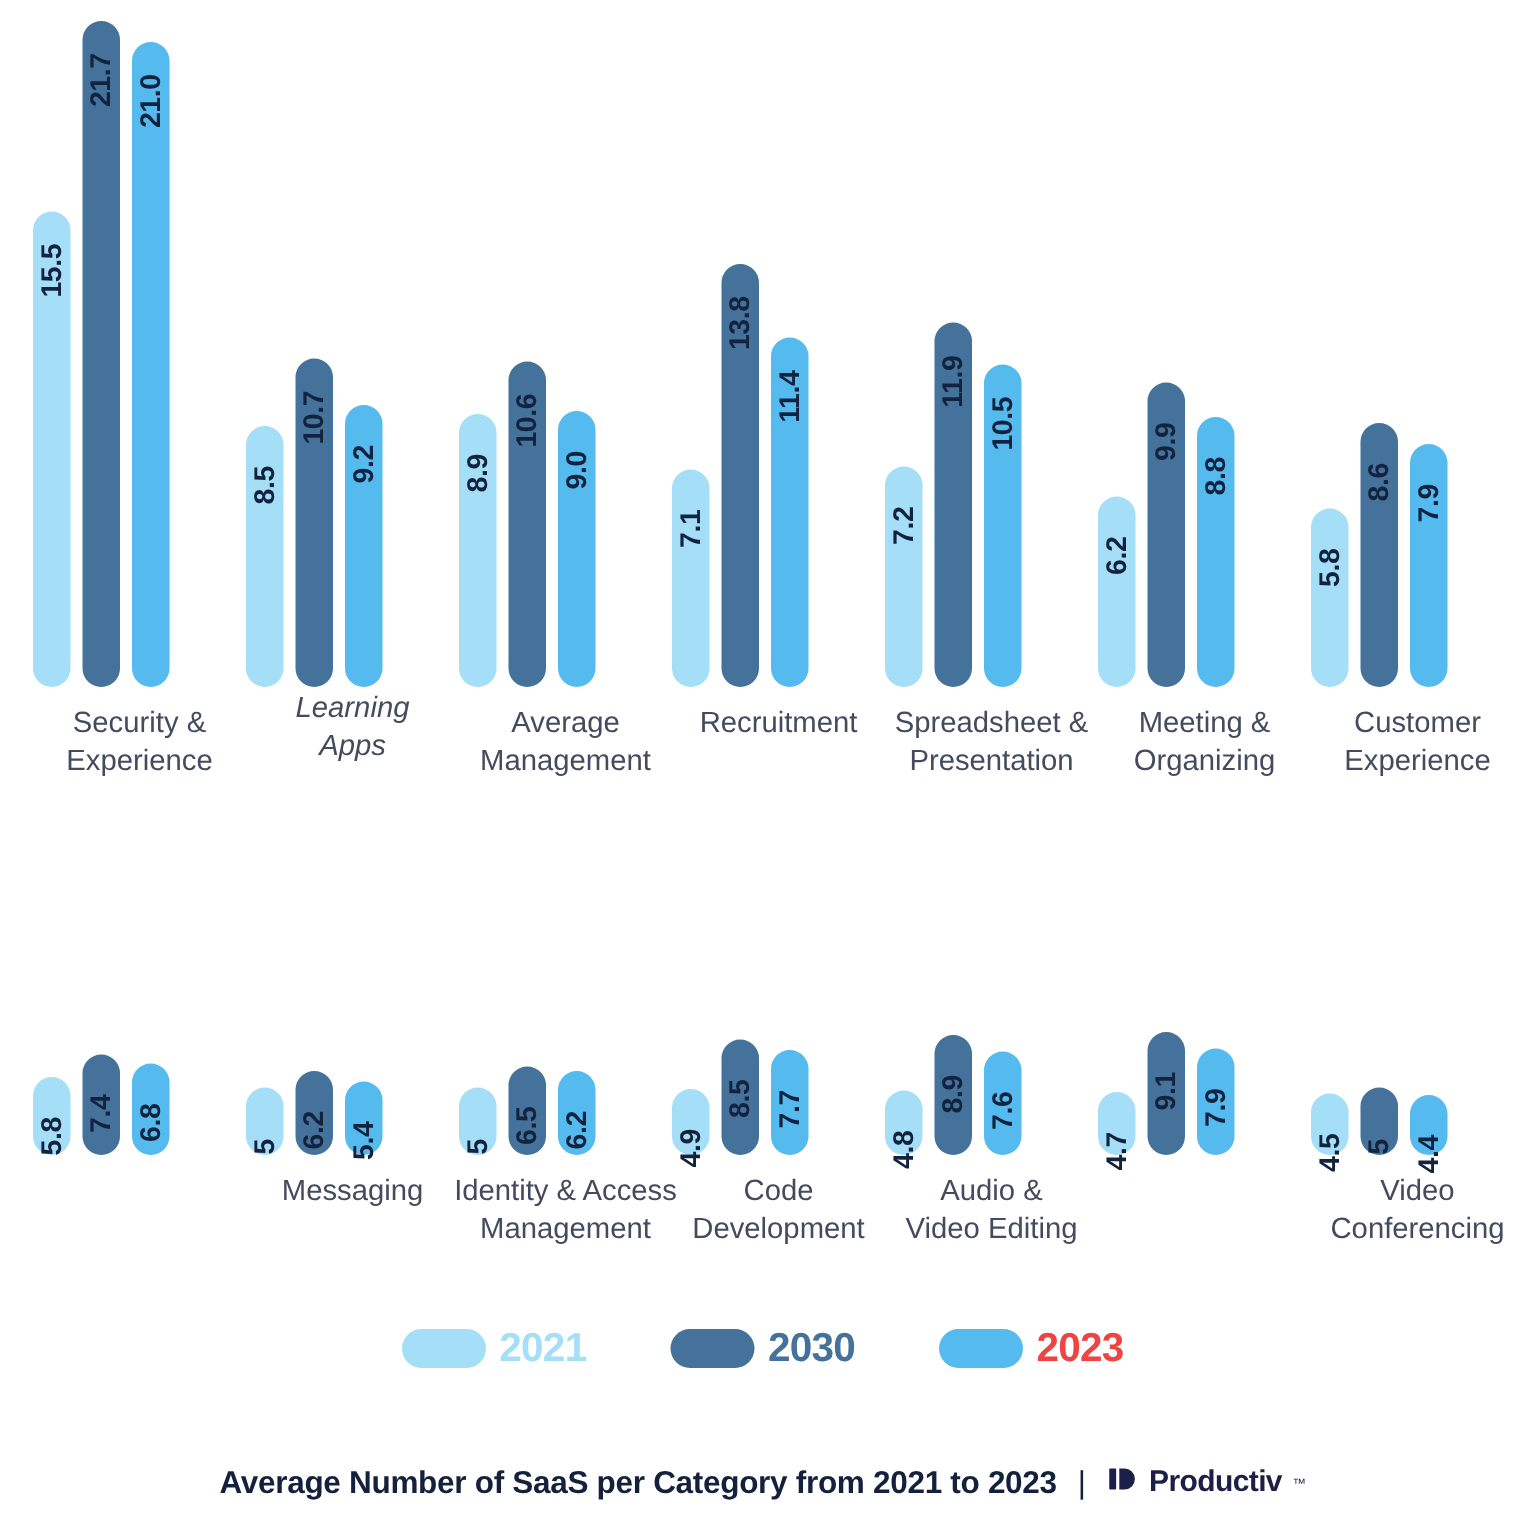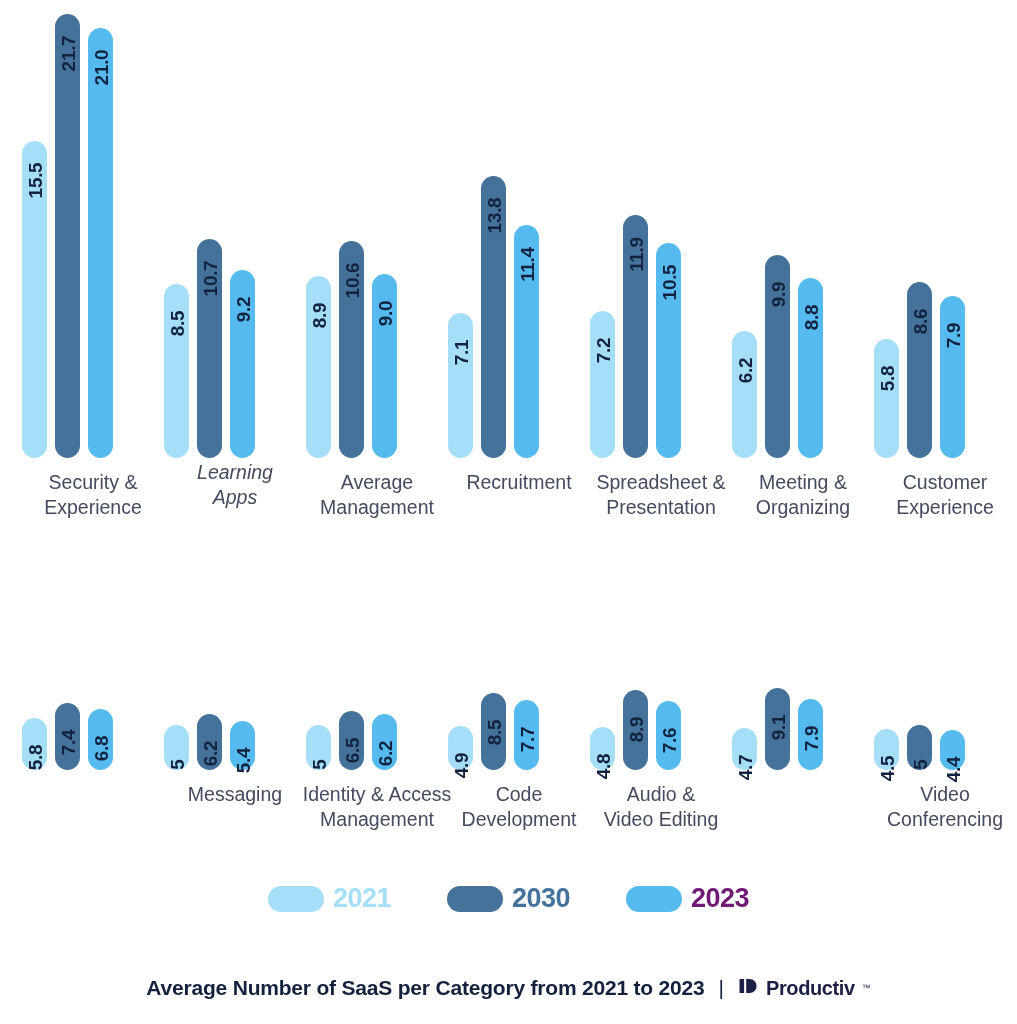--- a/index.html
+++ b/index.html
@@ -431,21 +431,21 @@
     <div class="legend-item">
       <span class="legend-swatch" style="background: rgb(165, 222, 247);"></span>
       <span class="legend-label" style="color: rgb(165, 222, 247);">2021</span>
     </div>
     <div class="legend-item">
       <span class="legend-swatch" style="background: rgb(68, 114, 154);"></span>
       <span class="legend-label" style="color: rgb(68, 114, 154);">2030</span>
     </div>
     <div class="legend-item">
       <span class="legend-swatch" style="background: rgb(85, 187, 239);"></span>
-      <span class="legend-label" style="color: #701a75;">2023</span>
+      <span class="legend-label" style="color: #ef4444;">2023</span>
     </div>
   </div>
 
 <div id="footer">
   <span id="footer-title">Average Number of SaaS per Category from 2021 to 2023</span>
   <span id="footer-divider">|</span>
   <span id="brand">
     <span>
       <svg width="22" height="22" viewBox="0 0 22 22" aria-hidden="true">
         <rect x="1.5" y="4" width="4.6" height="14" rx="0.6" fill="#1d2046"></rect>

